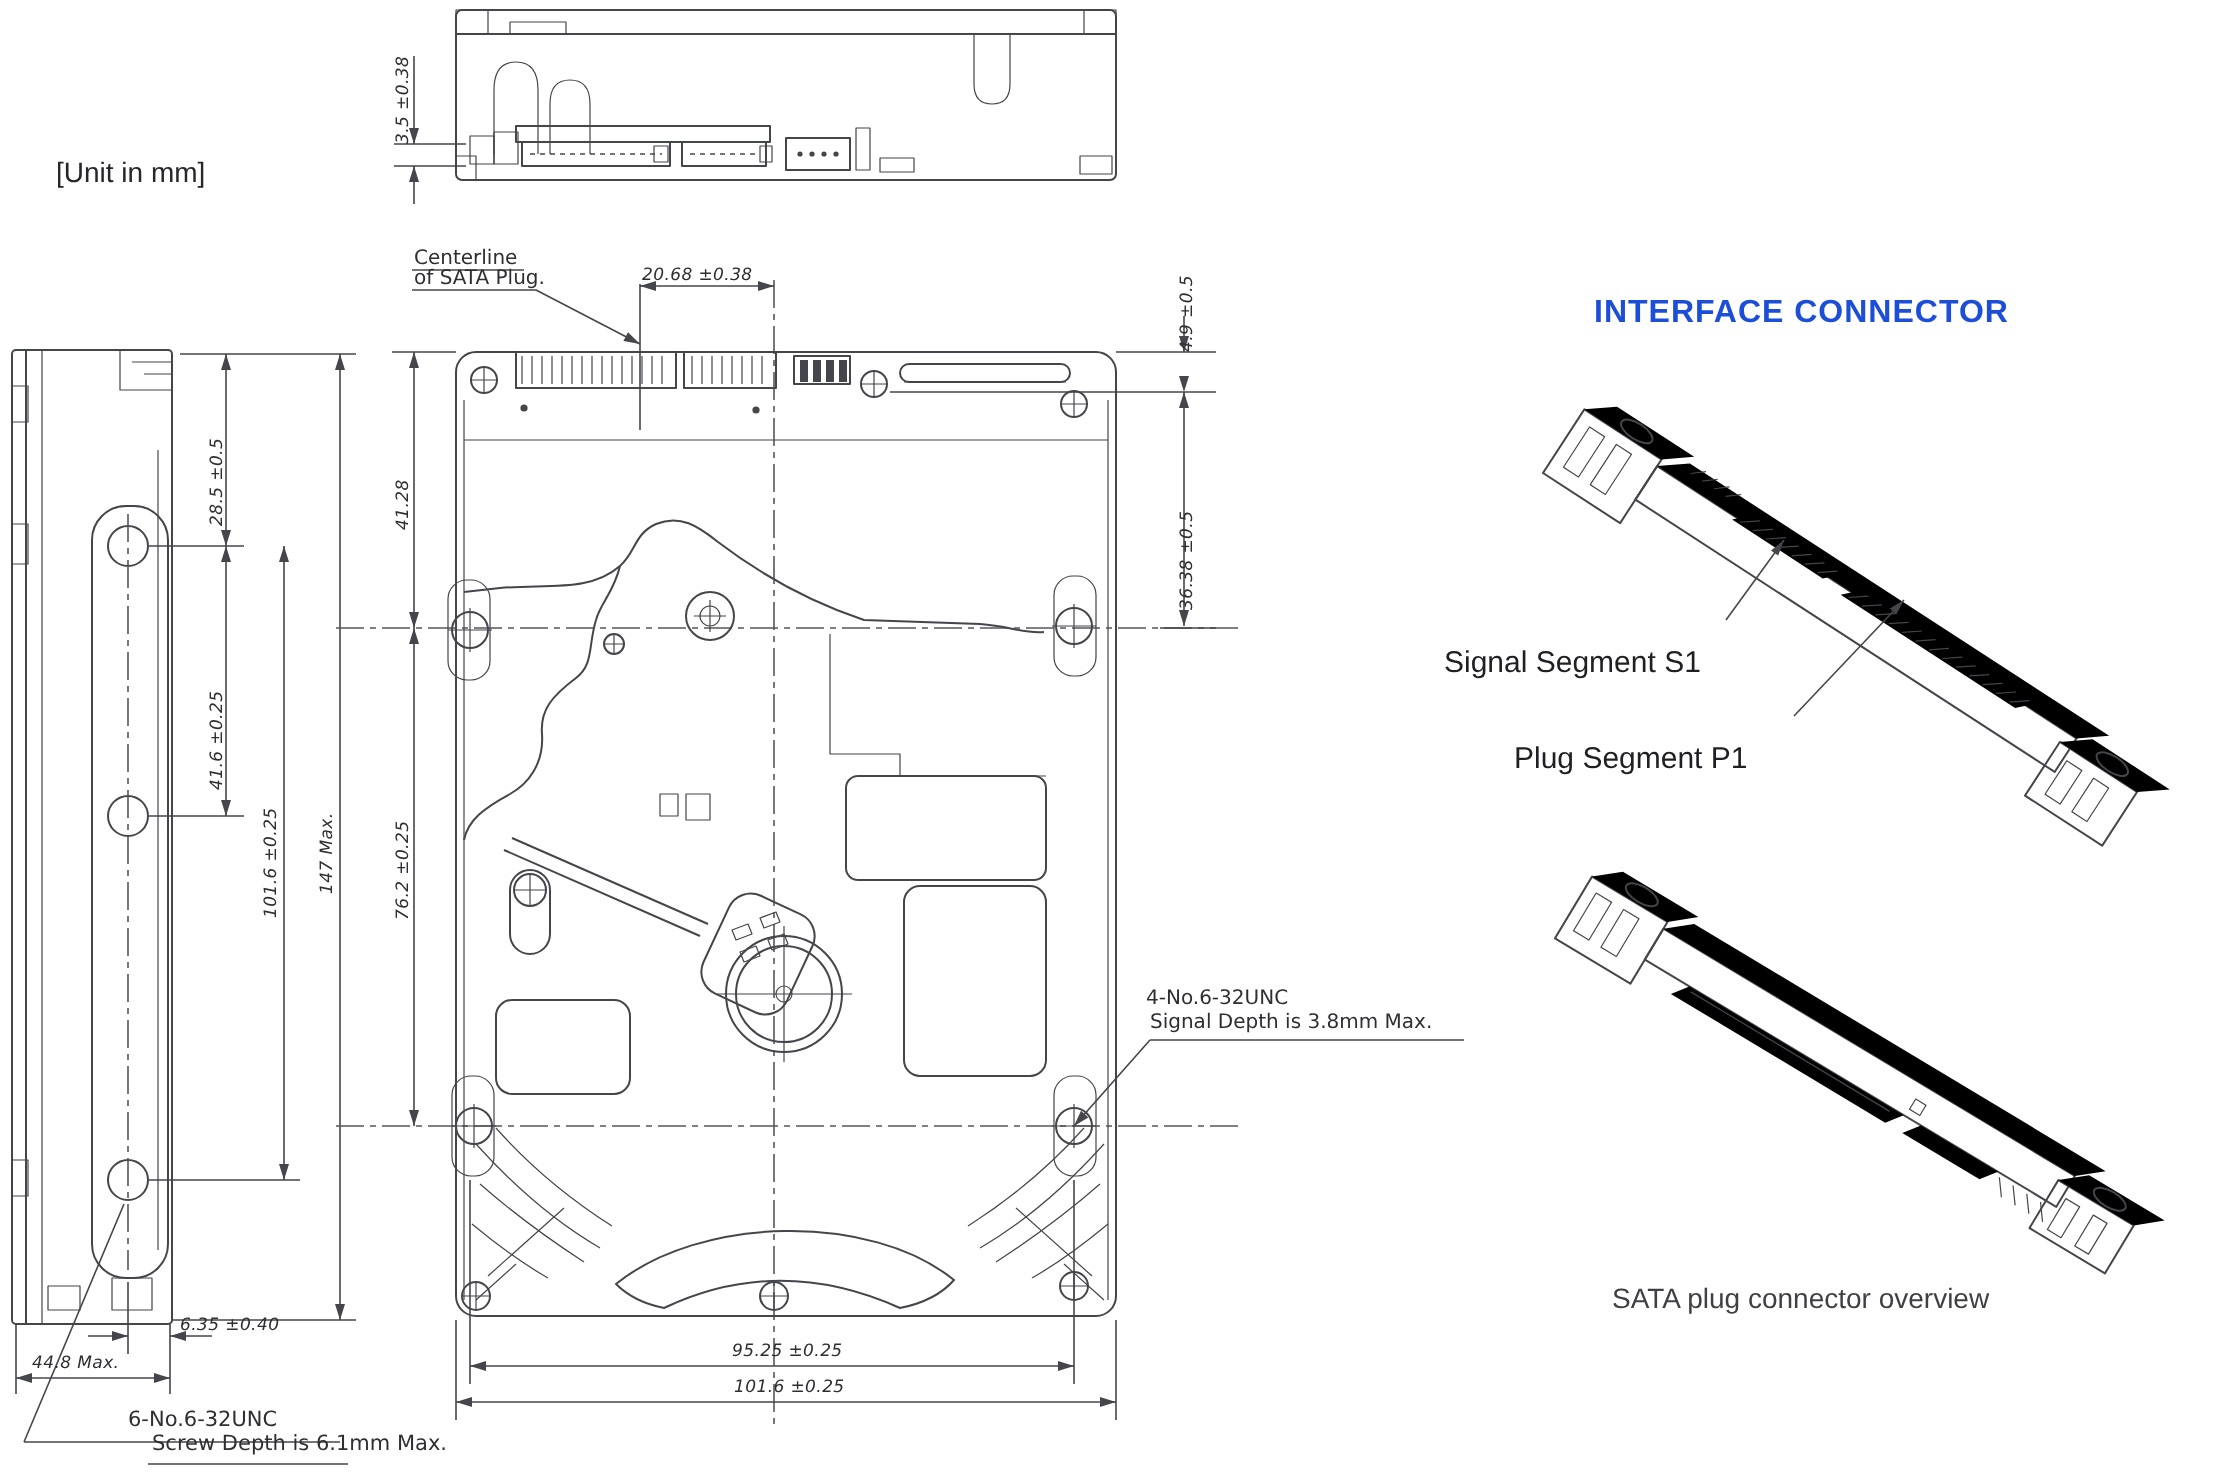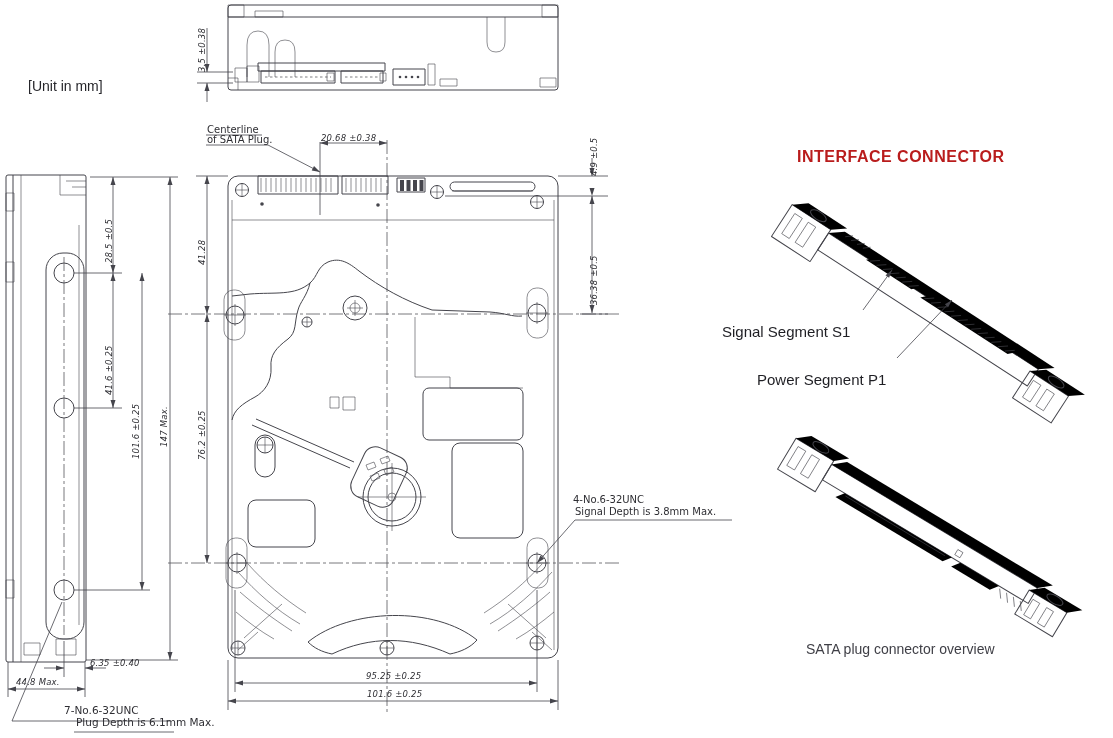--- a/index.html
+++ b/index.html
@@ -13,21 +13,21 @@
   svg.tech .dim{stroke-width:.8;}
   svg.tech .cl{stroke-width:.8;stroke:#55555c;stroke-dasharray:14 3 3 3;}
   svg.tech .dsh{stroke-width:.7;stroke-dasharray:2.5 2.5;}
   svg.tech .fil{fill:#45454c;stroke:none;}
   .dimlbl{position:absolute;font-family:"DejaVu Sans", sans-serif;font-style:italic;
           font-size:8.5px;color:#2e2e33;white-space:nowrap;letter-spacing:.2px;}
   .v{transform:rotate(-90deg);transform-origin:0 0;}
   .notelbl{position:absolute;font-family:"DejaVu Sans", sans-serif;
            font-size:10px;color:#2e2e33;white-space:nowrap;}
   .unit{position:absolute;font-size:14px;color:#26262b;}
-  .ictitle{position:absolute;font-size:16px;font-weight:bold;letter-spacing:.5px;color:#b91c1c;}
+  .ictitle{position:absolute;font-size:16px;font-weight:bold;letter-spacing:.5px;color:#1d4ed8;}
   .iclabel{position:absolute;font-size:15px;color:#1f1f24;margin-top:20px;}
   .iccaption{position:absolute;font-size:14px;font-weight:normal;color:#3f3f46;}
 </style>
 </head>
 <body>
 
 <div id="canvas">
 
   <svg class="tech" style="left:195px;top:0px" width="375" height="112" viewBox="0 0 375 112">
     <rect x="33" y="5" width="330" height="85" rx="3"></rect>
@@ -308,24 +308,24 @@
   <span class="dimlbl v" style="left:131px;top:459px">101.6 ±0.25</span>
   <span class="dimlbl v" style="left:159px;top:447px">147 Max.</span>
   <span class="dimlbl v" style="left:197px;top:265px">41.28</span>
   <span class="dimlbl v" style="left:197px;top:460px">76.2 ±0.25</span>
 
   <span class="dimlbl" style="left:90px;top:658px">6.35 ±0.40</span>
   <span class="dimlbl" style="left:16px;top:677px">44.8 Max.</span>
   <span class="dimlbl" style="left:366px;top:671px">95.25 ±0.25</span>
   <span class="dimlbl" style="left:367px;top:689px">101.6 ±0.25</span>
 
-  <span class="notelbl" style="left:64px;top:704px;font-size:10.5px">7-No.6-32UNC</span>
-  <span class="notelbl" style="left:76px;top:716px;font-size:10.5px">Plug Depth is 6.1mm Max.</span>
+  <span class="notelbl" style="left:64px;top:704px;font-size:10.5px">6-No.6-32UNC</span>
+  <span class="notelbl" style="left:76px;top:716px;font-size:10.5px">Screw Depth is 6.1mm Max.</span>
 
   <span class="notelbl" style="left:573px;top:494px">4-No.6-32UNC</span>
   <span class="notelbl" style="left:575px;top:506px">Signal Depth is 3.8mm Max.</span>
 
   <span class="ictitle" style="left:797px;top:148px">INTERFACE CONNECTOR</span>
   <span class="iclabel" style="left:722px;top:303px">Signal Segment S1</span>
-  <span class="iclabel" style="left:757px;top:351px">Power Segment P1</span>
+  <span class="iclabel" style="left:757px;top:351px">Plug Segment P1</span>
   <span class="iccaption" style="left:806px;top:641px">SATA plug connector overview</span>
 
 </div>
 
 </body></html>

